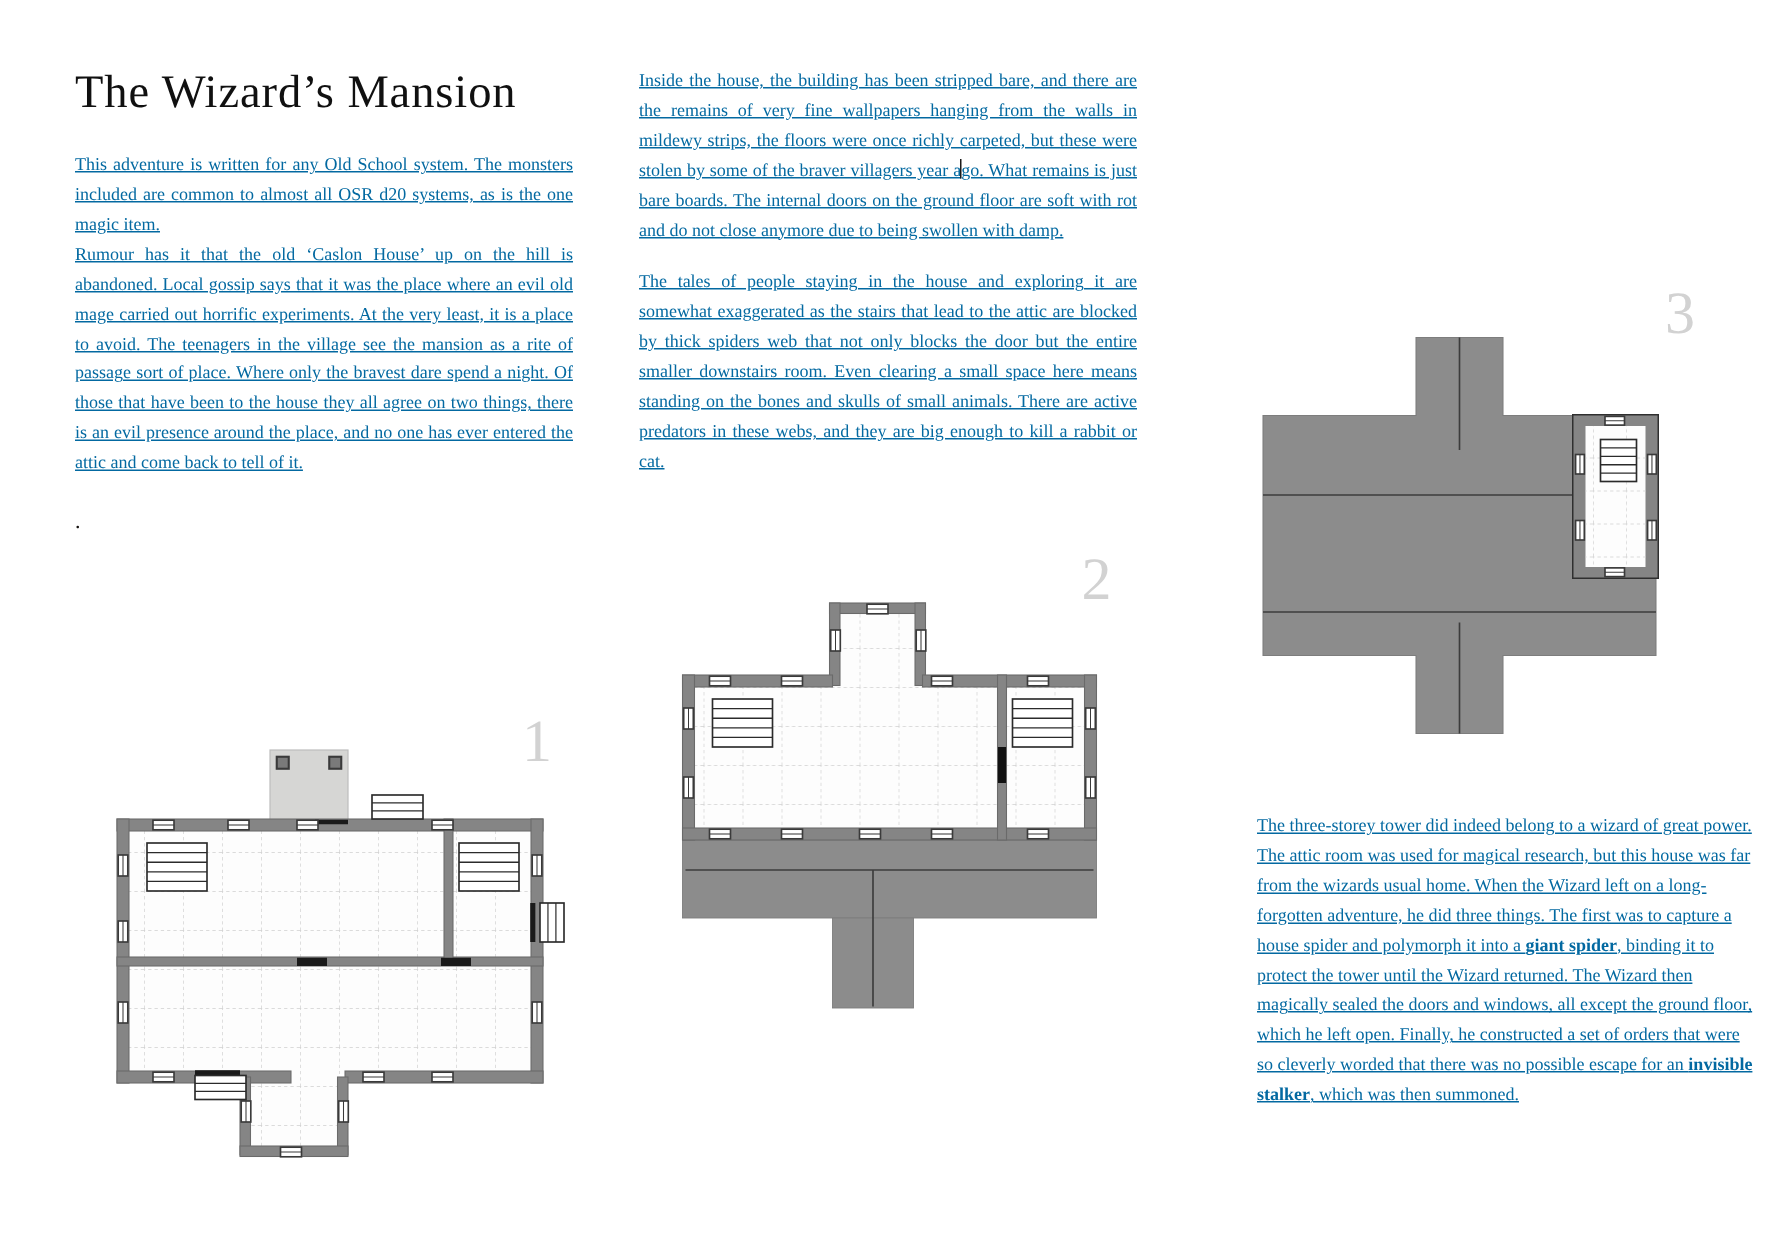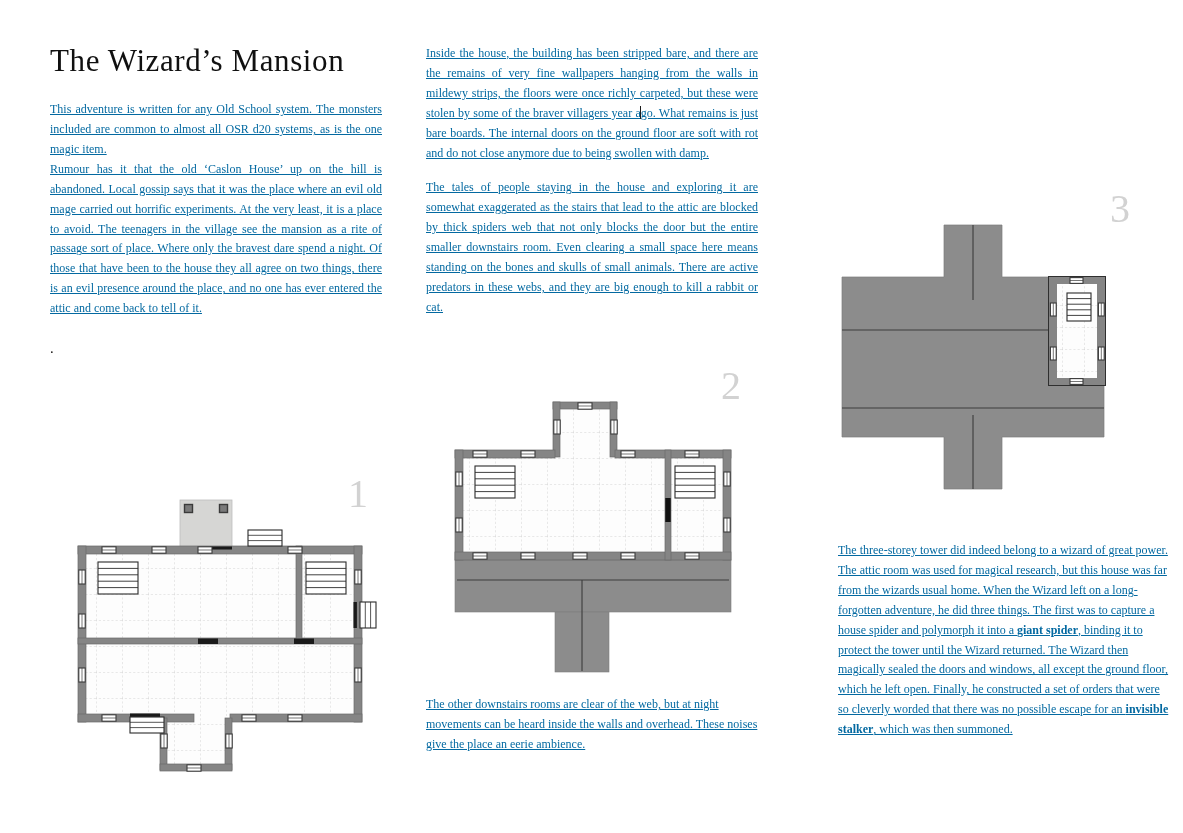--- a/index.html
+++ b/index.html
@@ -100,23 +100,20 @@
     <h1 class="title">The Wizard’s Mansion</h1>
     <p class="body"><span>This adventure is written for any Old School system. The monsters included are common to almost all OSR d20 systems, as is the one magic item.</span><br><span>Rumour has it that the old ‘Caslon House’ up on the hill is abandoned. Local gossip says that it was the place where an evil old mage carried out horrific experiments. At the very least, it is a place to avoid. The teenagers in the village see the mansion as a rite of passage sort of place. Where only the bravest dare spend a night. Of those that have been to the house they all agree on two things, there is an evil presence around the place, and no one has ever entered the attic and come back to tell of it.</span></p>
     <p class="dot">.</p>
   </div>
 
   <div class="col" id="col-mid">
     <p class="body"><span>Inside the house, the building has been stripped bare, and there are the remains of very fine wallpapers hanging from the walls in mildewy strips, the floors were once richly carpeted, but these were stolen by some of the braver villagers year a</span><span class="caret"></span><span>go. What remains is just bare boards. The internal doors on the ground floor are soft with rot and do not close anymore due to being swollen with damp.</span></p>
     <p class="body">The tales of people staying in the house and exploring it are somewhat exaggerated as the stairs that lead to the attic are blocked by thick spiders web that not only blocks the door but the entire smaller downstairs room. Even clearing a small space here means standing on the bones and skulls of small animals. There are active predators in these webs, and they are big enough to kill a rabbit or cat.</p>
   </div>
 
-  <div class="col" style="left:426px; top:695px; width:332px;">
-    <p class="body noj last">The other downstairs rooms are clear of the web, but at night movements can be heard inside the walls and overhead. These noises give the place an eerie ambience.</p>
-  </div>
 
   <div class="col" id="col-right">
   </div>
 
   <div class="col" style="left:802px; top:541px; width:332px;margin-left:36px;">
     <p class="body noj last"><span>The three-storey tower did indeed belong to a wizard of great power. The attic room was used for magical research, but this house was far from the wizards usual home. When the Wizard left on a long-forgotten adventure, he did three things. The first was to capture a house spider and polymorph it into a </span><b>giant spider</b><span>, binding it to protect the tower until the Wizard returned. The Wizard then magically sealed the doors and windows, all except the ground floor, which he left open. Finally, he constructed a set of orders that were so cleverly worded that there was no possible escape for an </span><b>invisible stalker</b><span>, which was then summoned.</span></p>
   </div>
 
   <div class="map" id="map1">
     <div class="map-num" id="num1">1</div>

